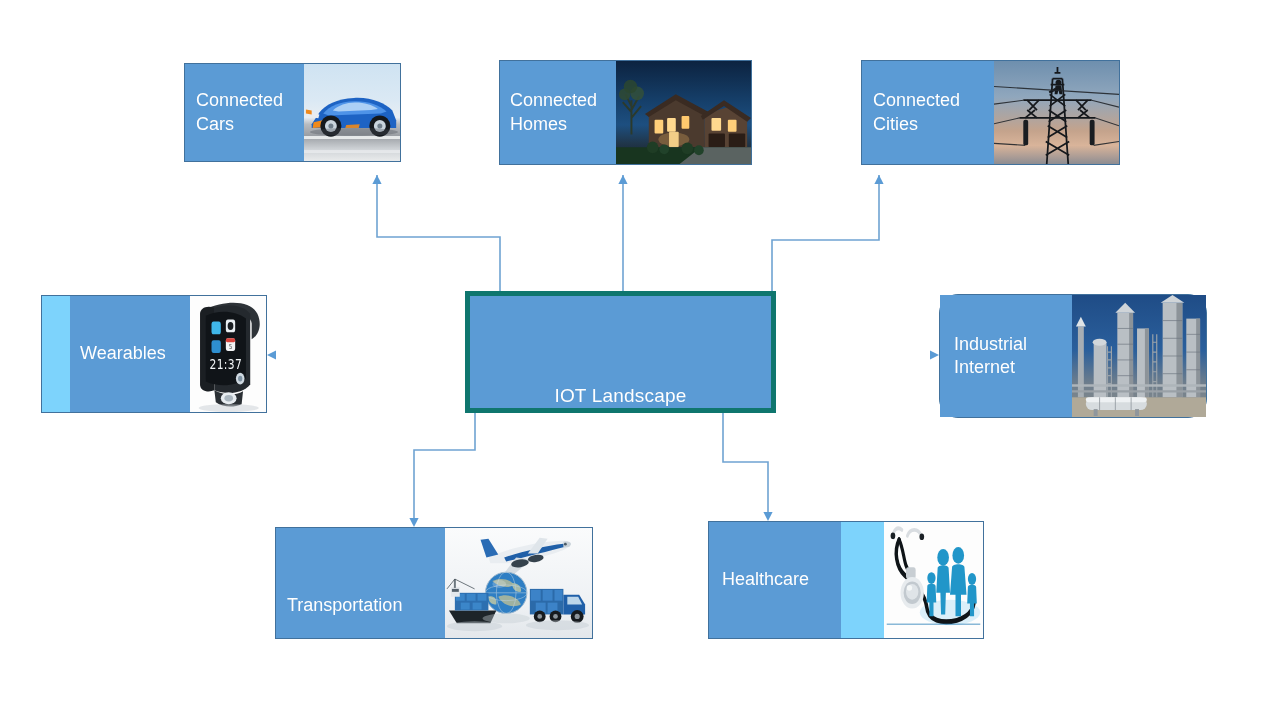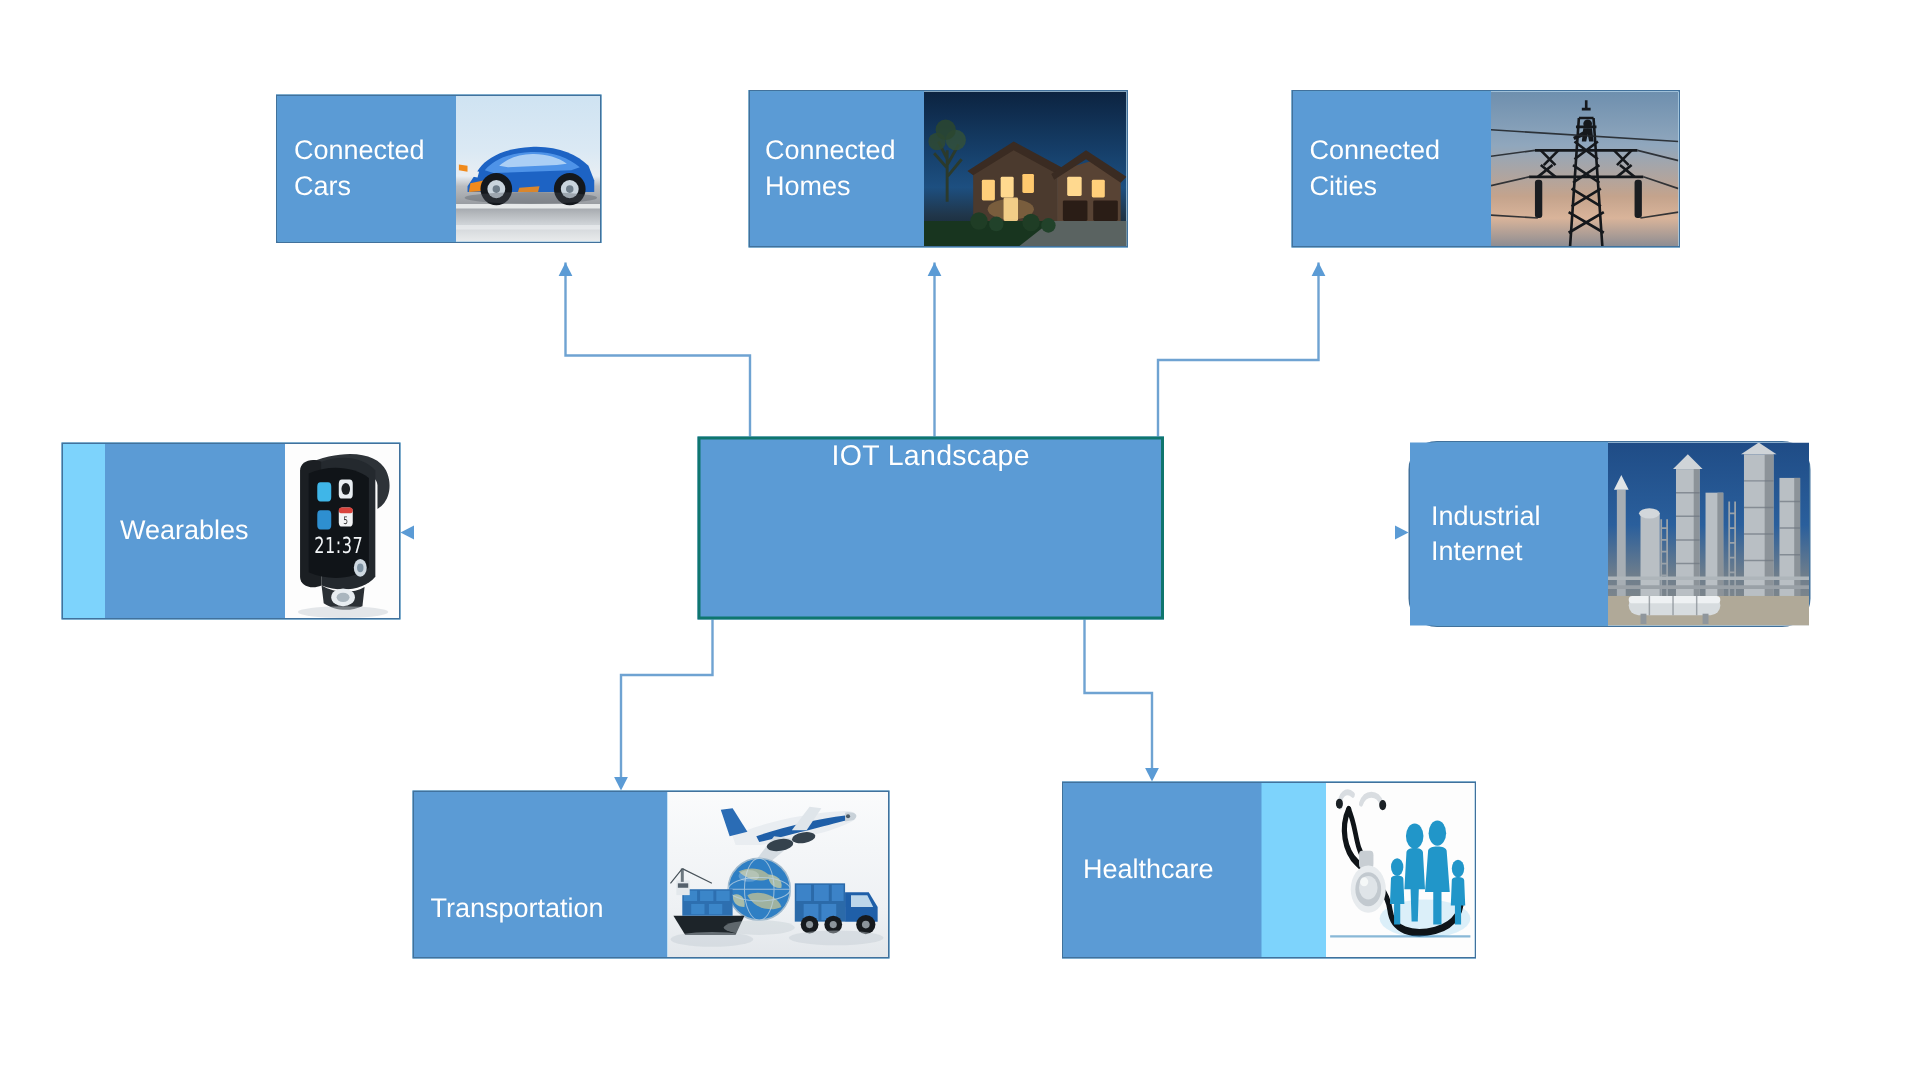--- a/index.html
+++ b/index.html
@@ -61,23 +61,23 @@
     position: relative;
     overflow: hidden;
     background: #ffffff;
   }
 
   
   #node-center {
     left: 465px; top: 291px;
     width: 311px; height: 122px;
     background: #5B9BD5;
-    border: 2px solid #0f766e;
+    border: 5px solid #0f766e;
     display: flex;
-    align-items: flex-start;
+    align-items: flex-end;
     justify-content: center;
   }
   #node-center .label-text {
     color: #FFFFFF;
     font-size: 19px;
     letter-spacing: 0.2px;
   }
 
   
   #node-cars       { left: 184px;  top: 63px;  width: 217px; height: 99px; }

